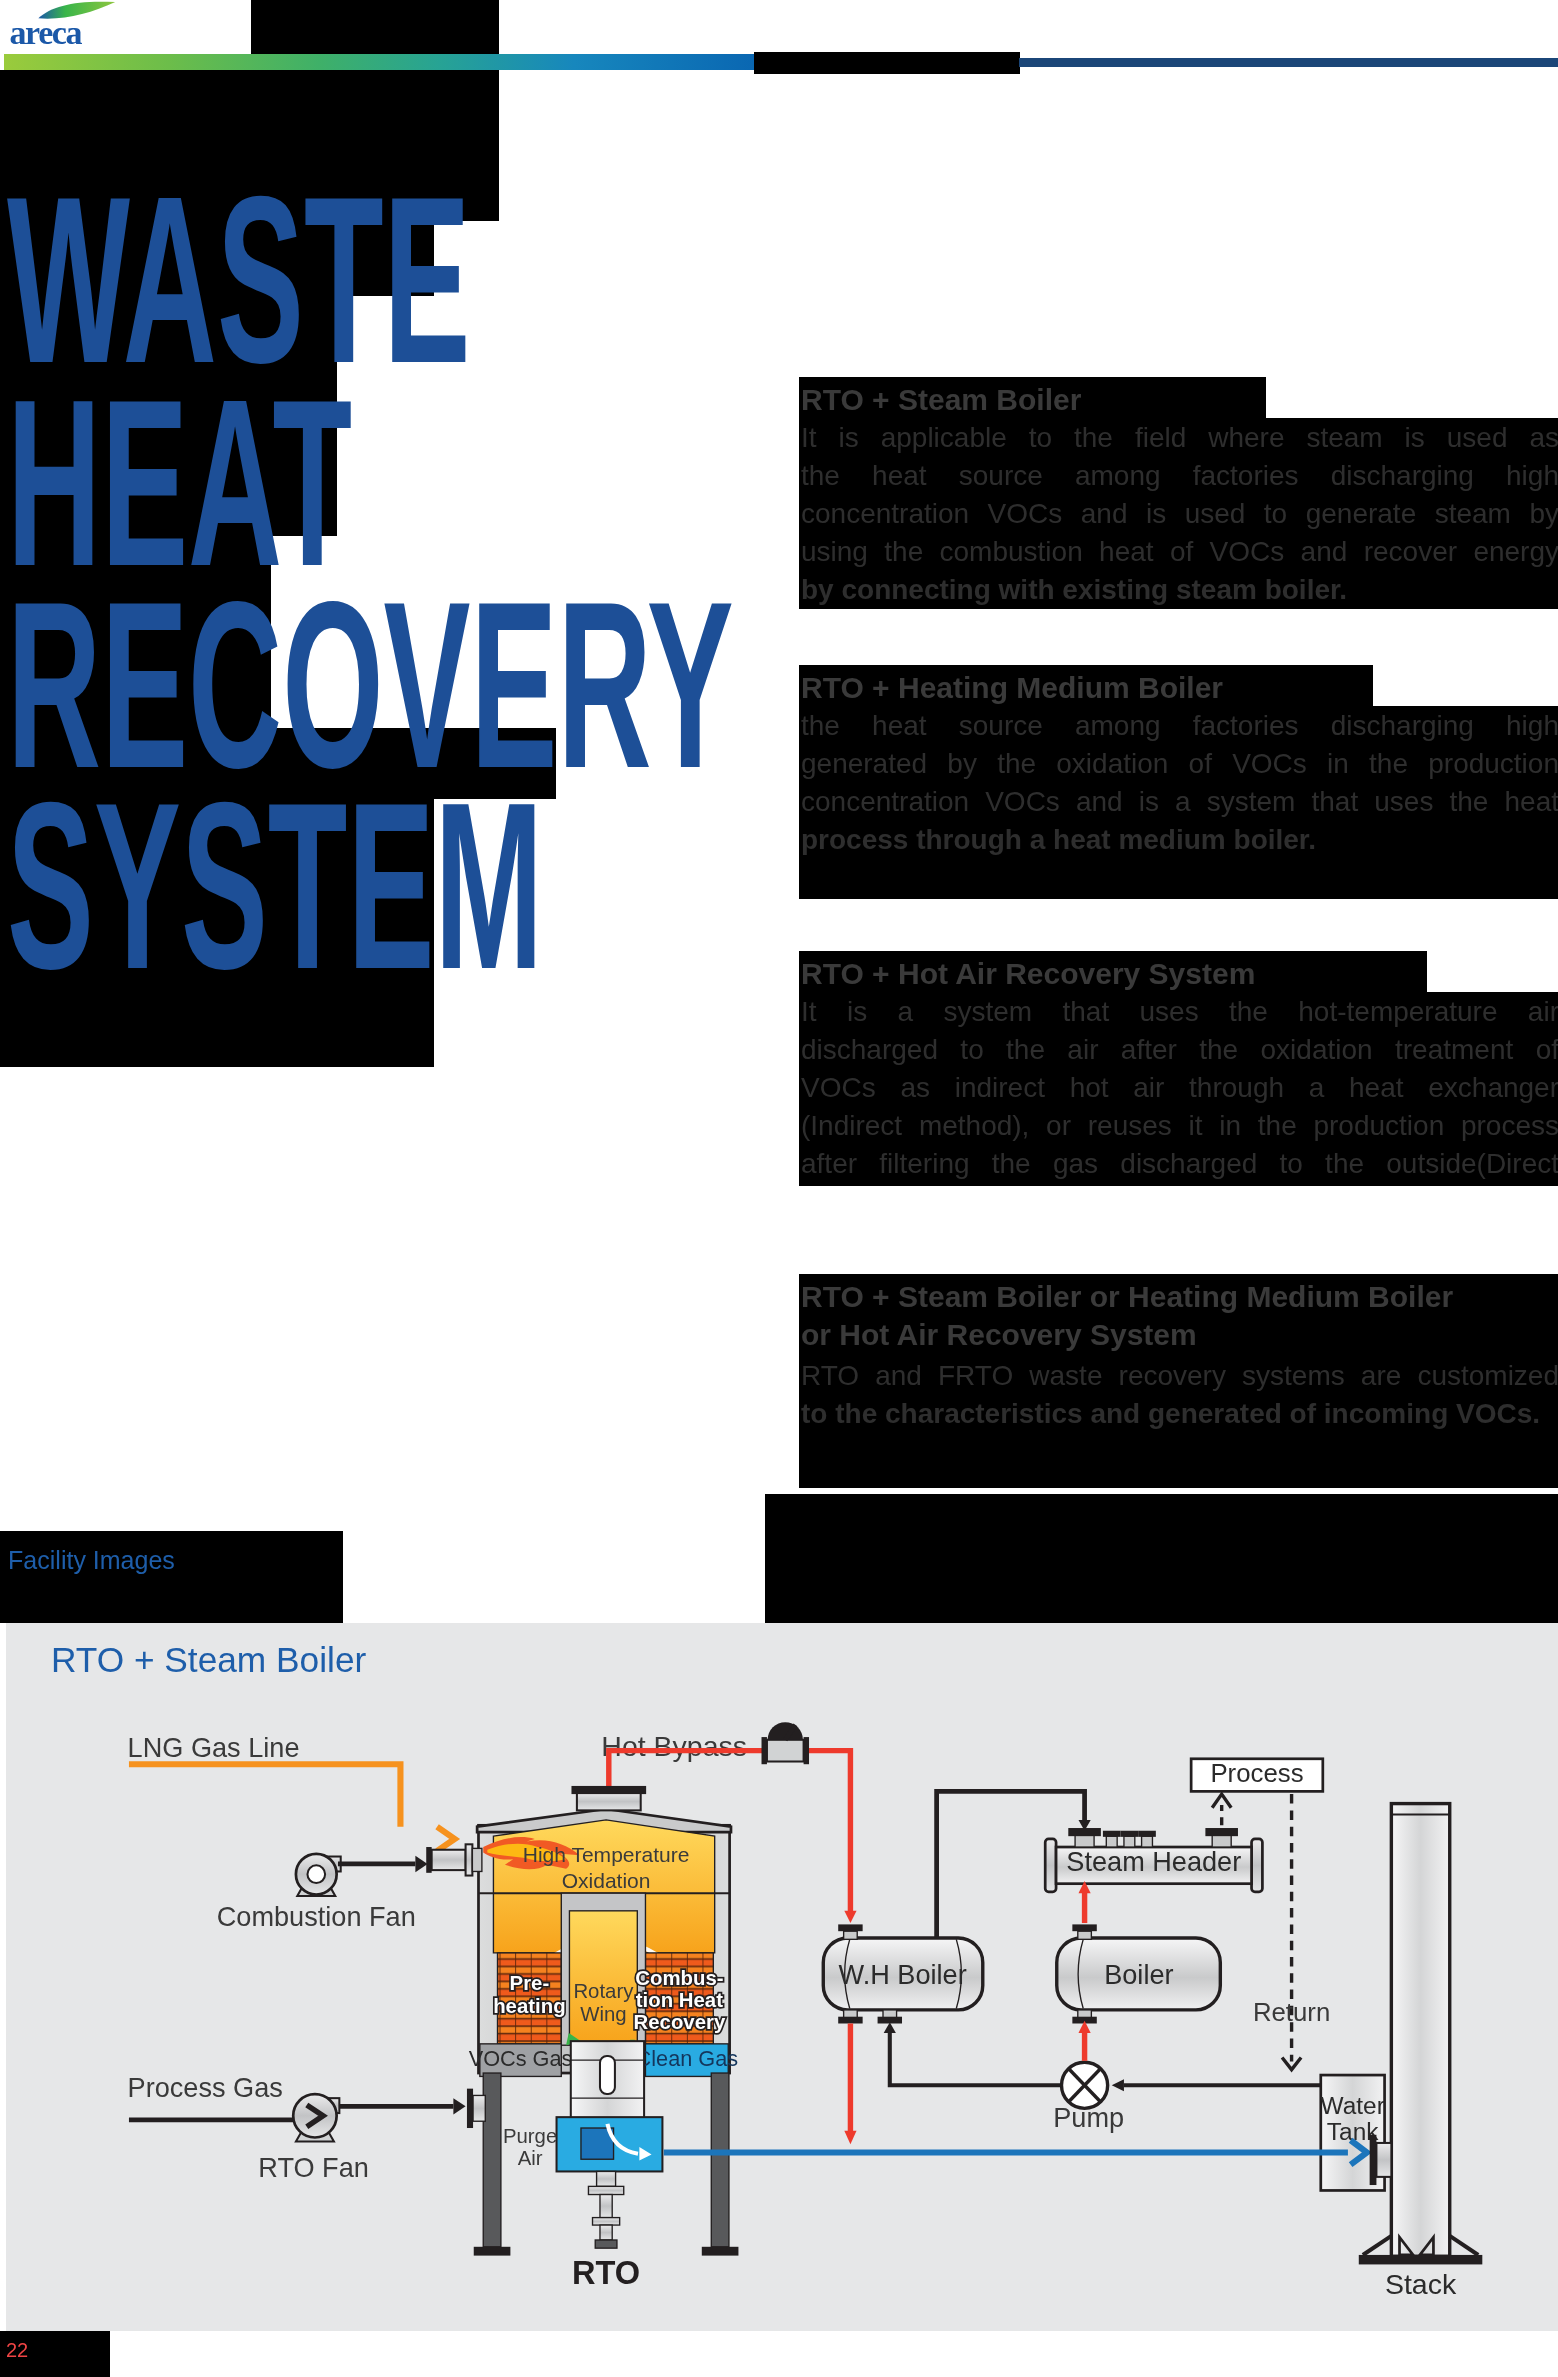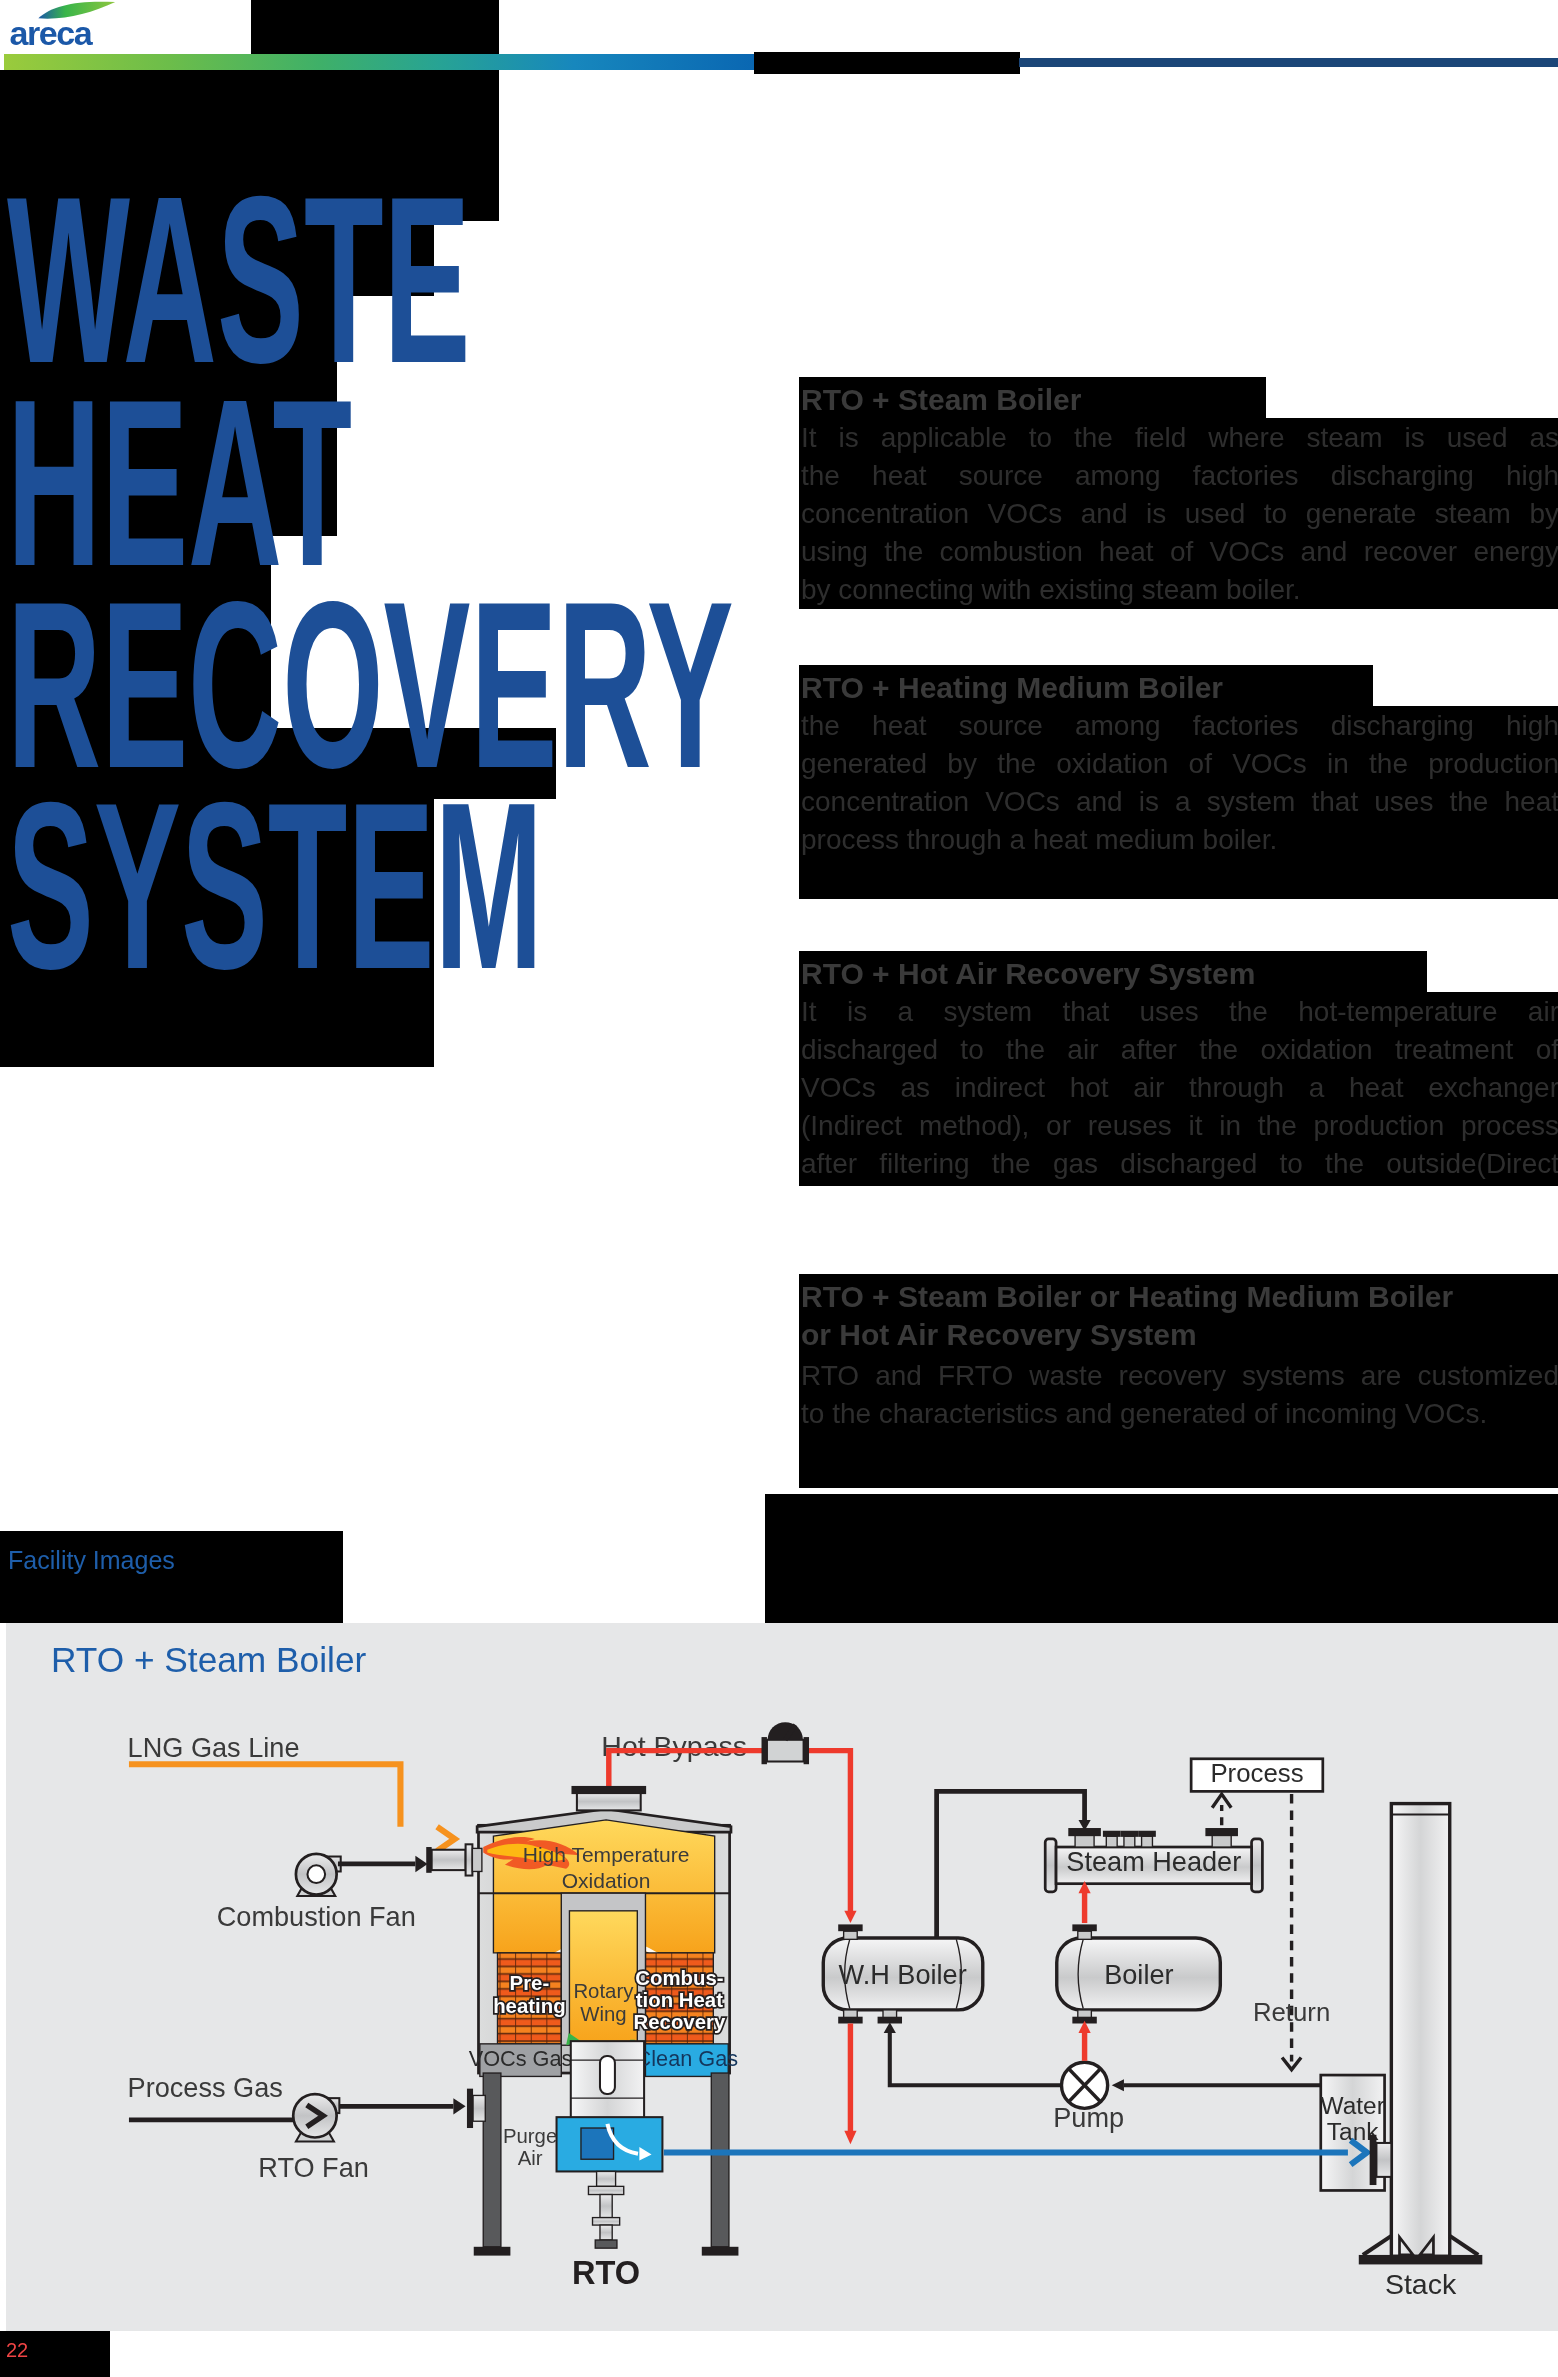--- a/index.html
+++ b/index.html
@@ -1,33 +1,33 @@
 <!DOCTYPE html>
 <html style="font-size:11px"><head>
 <meta charset="utf-8">
 <style>
   html,body{margin:0;padding:0;background:#fff;}
   #page{position:relative;width:1559px;height:2377px;background:#fff;overflow:hidden;
         font-family:"Liberation Sans",sans-serif;}
   .abs{position:absolute;}
   .redact{position:absolute;background:#000;}
   
-  #brand{left:9.5px;top:0px;width:149px;height:59px;}
+  #brand{left:9.5px;top:0px;width:149px;height:59px;font-family:Liberation Serif, serif;}
   #brand-word{left:0;top:13.6px;font-size:34px;font-weight:bold;color:#1b58a8;letter-spacing:-1.4px;}
   #grad-bar{left:4.1px;top:54px;width:750px;height:15.6px;
      background:linear-gradient(90deg,#9acb3c 0%,#6cbd4a 22%,#3fb068 42%,#27a394 58%,#1787bd 76%,#0a67b2 100%);}
   #navy-line{left:1019px;top:58px;width:539px;height:8.8px;background:#1b4678;}
   
   .title-line{position:absolute;left:6.8px;font-size:237px;line-height:1;font-weight:bold;
      color:#1d4f97;white-space:nowrap;transform:scaleX(0.55);transform-origin:0 0;}
   
   .section{position:absolute;left:801px;width:758px;}
   .sec-head{font-size:30px;font-weight:bold;color:#3a3a3a;height:38px;line-height:38px;white-space:nowrap;}
   .bl{font-size:28px;color:#2e2e2e;height:38px;line-height:38px;text-align:justify;text-align-last:justify;}
-  .bl.last{text-align-last:left;}
+  .bl.last{text-align-last:left;font-weight:bold;}
   
   #facility-heading{left:8.1px;top:1546px;font-size:25px;color:#1e5eaa;}
   
   #panel{left:6.1px;top:1623px;width:1552px;height:708px;background:#e6e7e8;}
   #diagram{left:0px;top:1623px;width:1559px;height:708px;}
   
   #page-num{left:6px;top:2339px;font-size:20px;color:#ef4444;}
   svg text{font-family:"Liberation Sans",sans-serif;}
 </style>
 </head>

